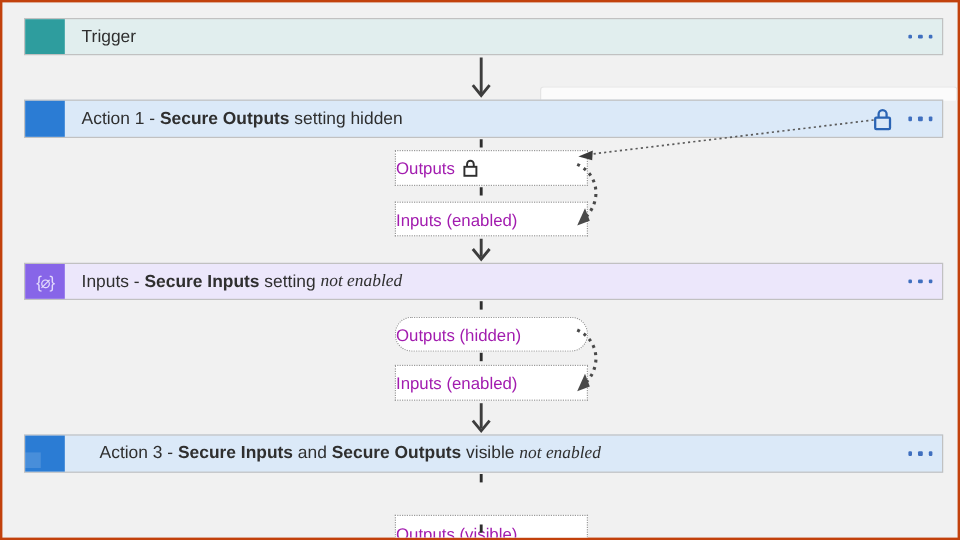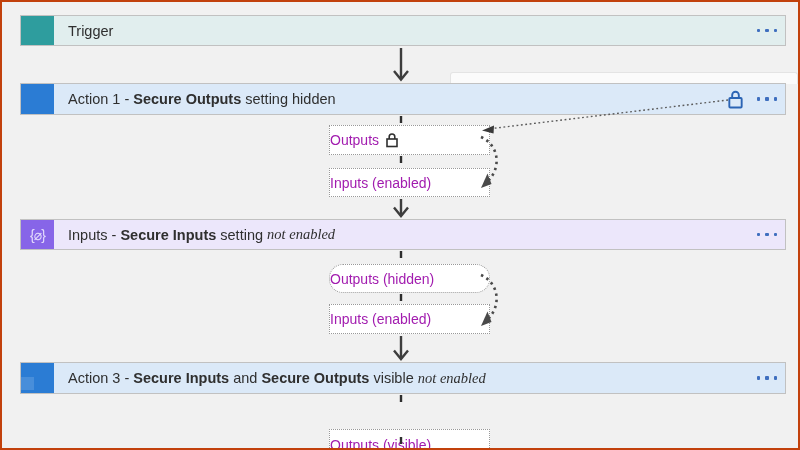--- a/index.html
+++ b/index.html
@@ -22,21 +22,21 @@
     position:relative;
   }
   .icon-patch{position:absolute;left:0;bottom:3px;width:13px;height:13px;background:rgba(255,255,255,.14);}
   .glyph{color:#e3dafc;font-size:14px;line-height:1;letter-spacing:-1px;}
   .barlabel{flex:1;display:flex;align-items:center;padding-left:14px;font-size:14.5px;white-space:pre;}
   .barlabel b{font-weight:bold;}
   .barlabel i{font-style:italic;font-family:Liberation Serif, serif;}
   .bar-trigger{top:13px;height:31px;background:#e1eeee;}
   .bar-action1{top:81px;height:32px;background:#dbe9f8;}
   .bar-compose{top:217px;height:31px;background:#ece7fb;}
-  .bar-action3{top:360px;height:32px;background:#dbe9f8;}
+  .bar-action3{top:360px;height:32px;background:#dbe9f8;gap:15px;}
   .dots{
     display:flex;align-items:center;gap:5px;padding:0 8px 0 0;margin-left:10px;
     cursor:pointer;align-self:center;
   }
   .dots i{display:block;width:3.5px;height:3.5px;background:#3f6fbf;border-radius:1px;}
   .barlock{align-self:center;margin-right:2px;}
   .node{
     position:absolute;left:327px;width:161px;background:#fff;
     border:1px dotted #999;box-sizing:border-box;z-index:2;
     display:flex;align-items:center;justify-content:flex-start;gap:6px;

